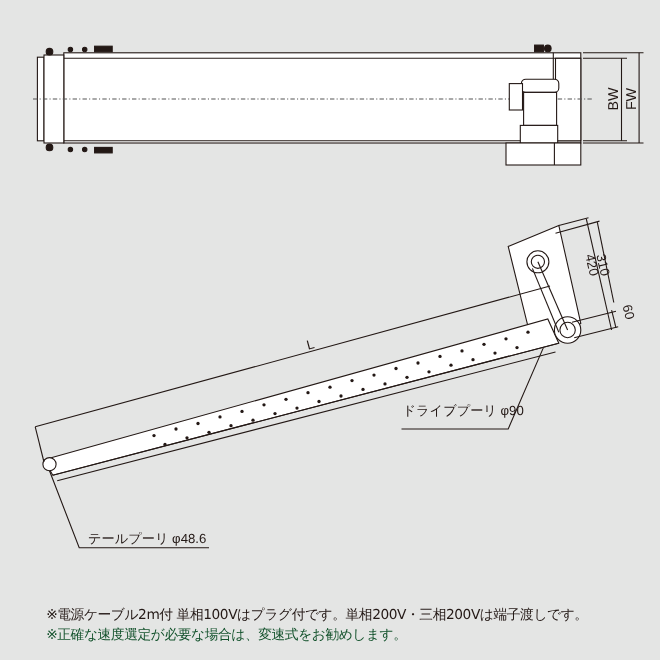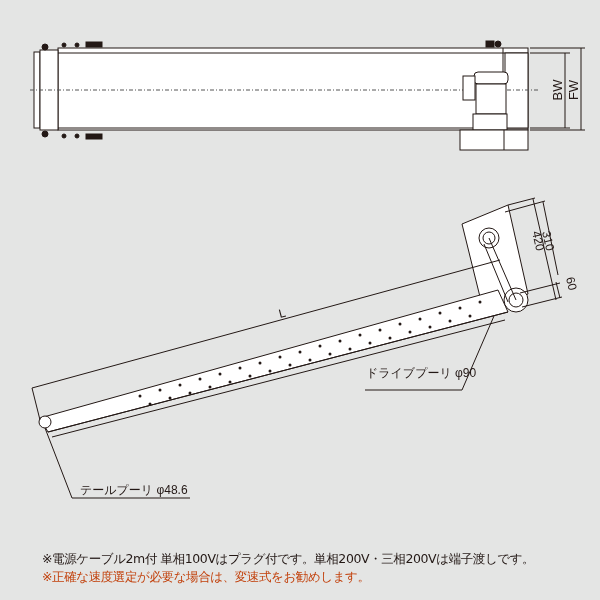--- a/index.html
+++ b/index.html
@@ -1,21 +1,21 @@
 <!DOCTYPE html>
 <html><head>
 <meta charset="utf-8">
 <style>
   html, body { margin: 0; padding: 0; }
   body { width: 600px; height: 600px; background: #e4e5e4; position: relative; overflow: hidden;
          font-family: "DejaVu Sans", sans-serif; }
   svg { position: absolute; left: 0; top: 0; }
   .note { position: absolute; left: 2px; font-size: 12.5px; letter-spacing: -0.4px; white-space: nowrap; margin-left: 40px; }
   .note1 { top: 551px; color: #231815; }
-  .note2 { top: 569px; color: #c2410c; }
+  .note2 { top: 569px; color: #14532d; }
   .lbl { font-family: "Liberation Sans", sans-serif; fill: #231815; }
 </style>
 </head>
 <body>
 
 <svg width="600" height="600" viewBox="0 0 600 600">
 
   <g stroke="#231815" fill="none" stroke-width="1">
 
     <rect x="58" y="48" width="470" height="82" fill="#ffffff" stroke-width="1"></rect>

